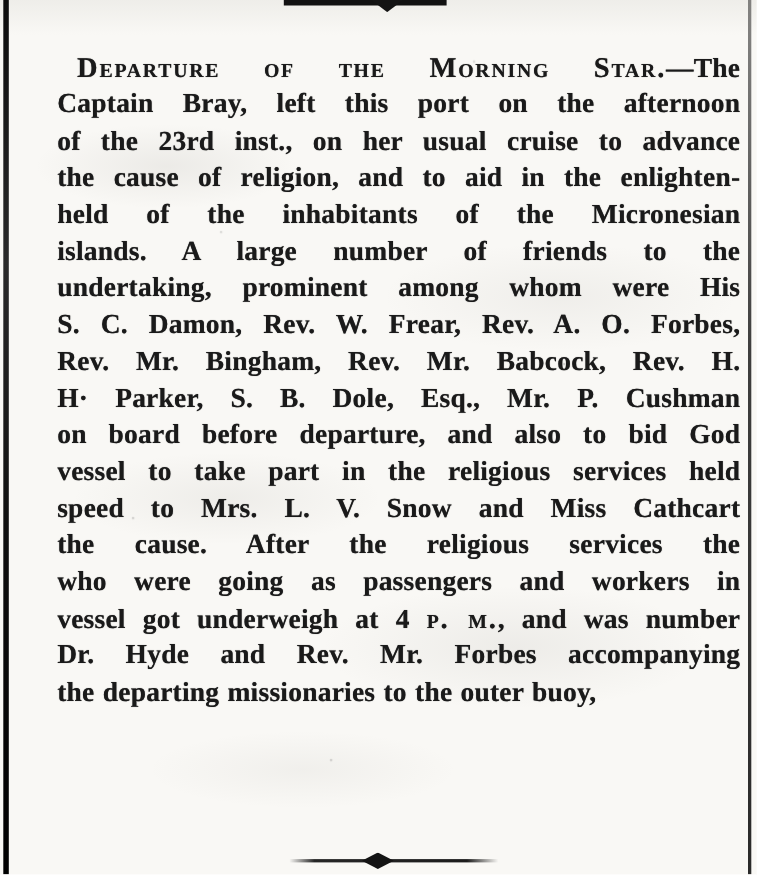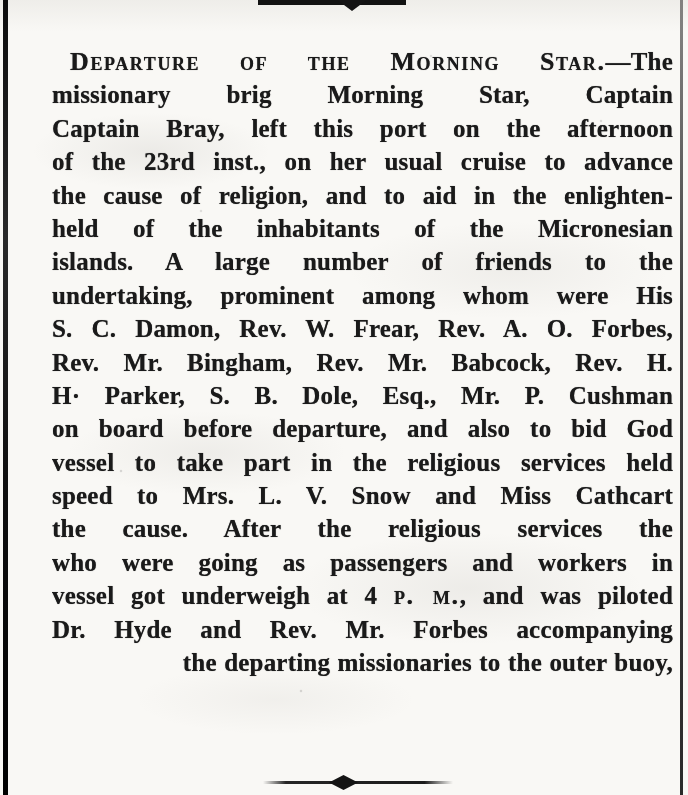--- a/index.html
+++ b/index.html
@@ -92,21 +92,21 @@
     text-shadow: 0 0 0.7px rgba(22,22,22,0.75);
   }
   
   .line::after {
     content: "";
     display: inline-block;
     width: 100%;
     height: 0;
   }
   .line.indent { text-indent: 18px; }
-  .line.no-justify { text-align: right; }
+  .line.no-justify { text-align: left; }
   .line.no-justify::after { width: 0; }
 
   .sc {
     font-variant: small-caps;
     letter-spacing: 1.6px;
     font-size: 26px;
   }
 
   
   .speckles {
@@ -132,36 +132,35 @@
   <div class="rule-right"></div>
 
   <div class="divider divider-top">
     <span class="bar"></span>
     <span class="diamond"></span>
   </div>
 
   <div class="article">
 
   <div class="line indent"><span class="sc">Departure of the Morning Star.</span><span class="plain">—The</span></div>
-      <div class="line"><span class="plain">missionary brig Morning Star, Captain</span></div>
       <div class="line"><span class="plain">Captain Bray, left this port on the afternoon</span></div>
       <div class="line"><span class="plain">of the 23rd inst., on her usual cruise to advance</span></div>
       <div class="line"><span class="plain">the cause of religion, and to aid in the enlighten-</span></div>
       <div class="line"><span class="plain">held of the inhabitants of the Micronesian</span></div>
       <div class="line"><span class="plain">islands. A large number of friends to the</span></div>
       <div class="line"><span class="plain">undertaking, prominent among whom were His</span></div>
       <div class="line"><span class="plain">S. C. Damon, Rev. W. Frear, Rev. A. O. Forbes,</span></div>
       <div class="line"><span class="plain">Rev. Mr. Bingham, Rev. Mr. Babcock, Rev. H.</span></div>
       <div class="line"><span class="plain">H· Parker, S. B. Dole, Esq., Mr. P. Cushman</span></div>
       <div class="line"><span class="plain">on board before departure, and also to bid God</span></div>
       <div class="line"><span class="plain">vessel to take part in the religious services held</span></div>
       <div class="line"><span class="plain">speed to Mrs. L. V. Snow and Miss Cathcart</span></div>
       <div class="line"><span class="plain">the cause. After the religious services the</span></div>
       <div class="line"><span class="plain">who were going as passengers and workers in</span></div>
-      <div class="line"><span class="plain">vessel got underweigh at 4 </span><span class="sc">p. m.</span><span class="plain">, and was piloted</span></div>
+      <div class="line"><span class="plain">vessel got underweigh at 4 </span><span class="sc">p. m.</span><span class="plain">, and was number</span></div>
       <div class="line"><span class="plain">Dr. Hyde and Rev. Mr. Forbes accompanying</span></div>
       <div class="line no-justify"><span class="plain">the departing missionaries to the outer buoy,</span></div>
     </div>
 
   <div class="divider divider-bottom">
     <span class="bar"></span>
     <span class="diamond"></span>
   </div>
 
   <div class="speckles"></div>

